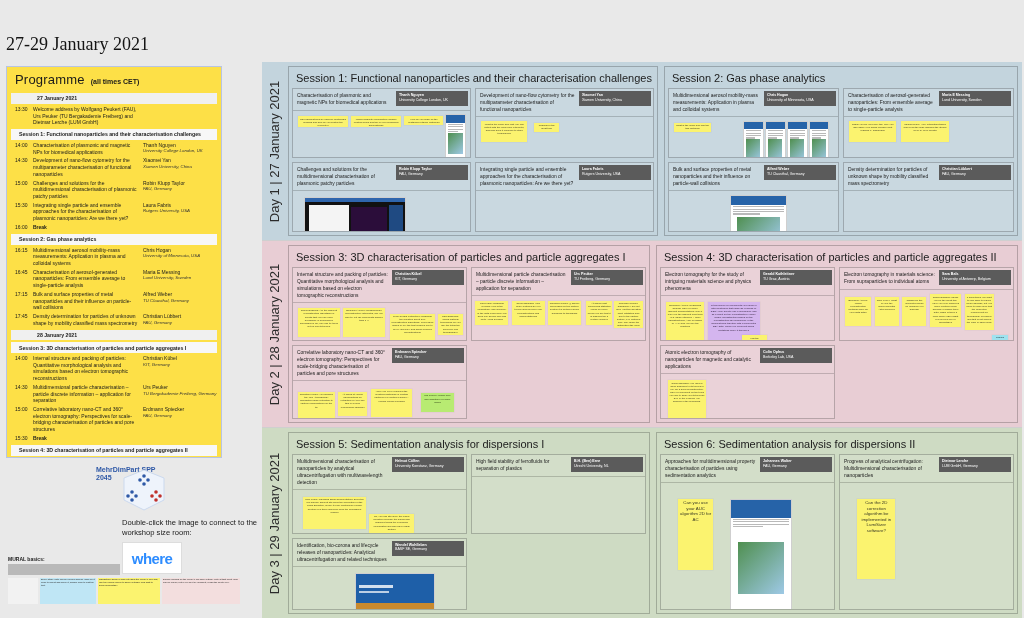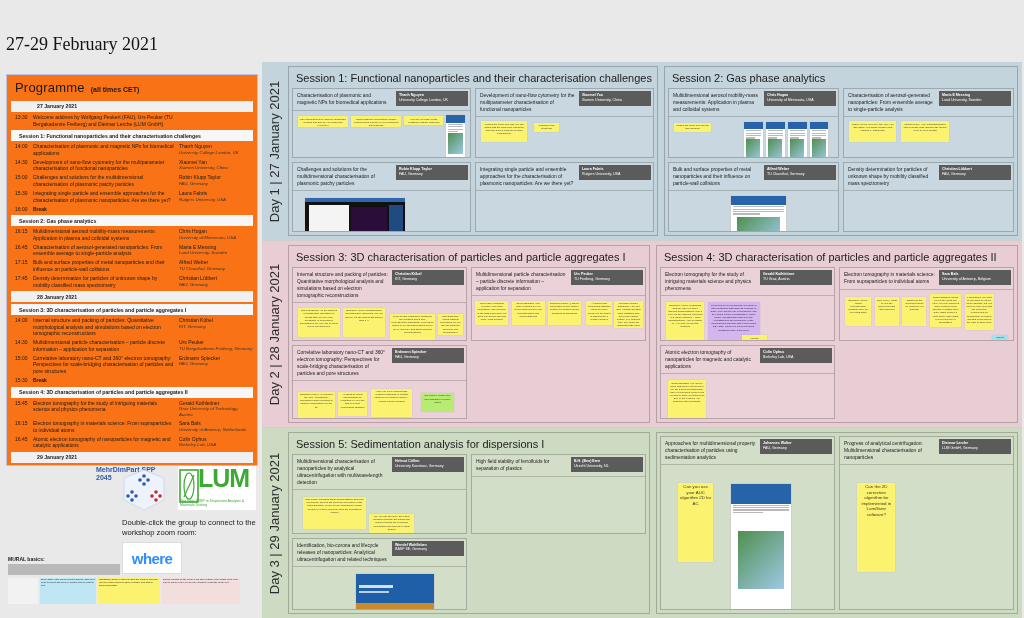--- a/index.html
+++ b/index.html
@@ -19,22 +19,22 @@
     font-size: 27px; color: #141414; letter-spacing: -0.2px; white-space: nowrap;
   }
   .hdr-sub {
     position: absolute; left: 6px; top: 34px;
     font-family: "Liberation Serif", serif;
     font-size: 18px; color: #141414;
   }
 
   
   .prog {
-    position: absolute; left: 6px; top: 66px; width: 252px; height: 392px;
-    background: #f97316; border: 1px solid #b8c4e2; overflow: hidden; margin-top: 8px;
+    position: absolute; left: 6px; top: 66px; width: 216px; height: 392px;
+    background: #fde047; border: 1px solid #b8c4e2; overflow: hidden;
   }
   .prog-head { padding: 5px 8px 4px 8px; display: flex; align-items: baseline; gap: 6px; }
   .prog-head h1 { font-size: 13px; font-weight: 400; color: #1a1a1a; letter-spacing: .2px; }
   .prog-head .cet { font-size: 7px; font-weight: bold; color: #1a1a1a; }
   .daybar {
     background: #f0f0f0; font-size: 5.2px; font-weight: bold; color: #1a1a1a;
     padding: 2.4px 0 2.4px 26px; margin: 2px 4px 1px 4px;
   }
   .sessbar {
     background: #f7f7f7; font-size: 5.2px; font-weight: bold; color: #1a1a1a;
@@ -114,21 +114,21 @@
   .th-bar { height: 16%; background: #2663a8; }
   .th-line { height: 1.2px; background: #b9b9b9; margin: 1.2px 2px; }
   .th-img { position: absolute; left: 12%; top: 38%; width: 76%; height: 46%; }
 </style>
 </head>
 <body>
 
 <div id="page">
 
   <div class="hdr">
-    <div class="hdr-sub">27-29 February 2021</div>
+    <div class="hdr-sub">27-29 January 2021</div>
   </div>
 
   <div class="prog">
     <div class="prog-head">
       <h1>Programme</h1>
       <span class="cet">(all times CET)</span>
     </div>
     <div id="prog-list">
         <div class="daybar">27 January 2021</div>
         <div class="prow">
@@ -249,32 +249,23 @@
           </g>
           <g fill="#c0302b">
             <circle cx="36" cy="24" r="1.8"></circle>
               <circle cx="32" cy="28" r="1.8"></circle>
               <circle cx="40" cy="28" r="1.8"></circle>
               <circle cx="36" cy="32" r="1.8"></circle>
           </g>
         </svg>
       </div>
 
-      <div class="logo-lum">
-        <svg width="20" height="34" viewBox="0 0 20 34" style="position:absolute;left:1px;top:3px;">
-          <rect x="1" y="1" width="18" height="32" fill="none" stroke="#3ea935" stroke-width="1.6"></rect>
-          <ellipse cx="10" cy="17" rx="5" ry="13" fill="none" stroke="#3ea935" stroke-width="1.2"></ellipse>
-          <line x1="5" y1="28" x2="15" y2="6" stroke="#3ea935" stroke-width="1.2"></line>
-        </svg>
-        <div class="lum-word">LUM</div>
-        <div class="lum-sub">The Next STEP in Dispersion Analysis &amp; Materials Testing</div>
-      </div>
     </div>
 
-    <div class="zoom-note">Double-click the group to connect to the workshop zoom room:</div>
+    <div class="zoom-note">Double-click the image to connect to the workshop size room:</div>
     <div class="zoom-card">
       <span>where</span>
     </div>
 
     <div class="mural">
       <div class="mural-t">MURAL basics:</div>
       <div class="mural-bar"></div>
       <div class="mural-grid">
         <div class="mn" style="width:30px;background:#f2f2f2;"></div>
         <div class="mn" style="width:56px;background:#bfe6f5;">Every sticky note can be moved around. Click on it once to select and move it, double-click to edit the text.</div>
@@ -601,20 +592,21 @@
                       <div style="position:absolute;left:0;top:0;width:100%;height:100%;background:#c98a2e"></div>
                       <div style="position:absolute;left:0;top:0;width:100%;height:52%;background:#1e5fa8"></div>
                       <div style="position:absolute;left:4%;top:20%;width:44%;height:6%;background:#fff;opacity:.8"></div>
                       <div style="position:absolute;left:4%;top:30%;width:38%;height:5%;background:#fff;opacity:.7"></div>
                     </div>
                   </div>
                 </div>
               </div>
             </div>
             <div class="session">
+              <div class="sess-title">Session 6: Sedimentation analysis for dispersions II</div>
               <div class="sess-grid">
                 <div class="card">
                   <div class="card-head">
                     <div class="card-title">Approaches for multidimensional property characterisation of particles using sedimentation analytics</div>
                     <div class="speaker">
                       <b>Johannes Walter</b>
                       <i>FAU, Germany</i>
                     </div>
                   </div>
                   <div class="card-body">

